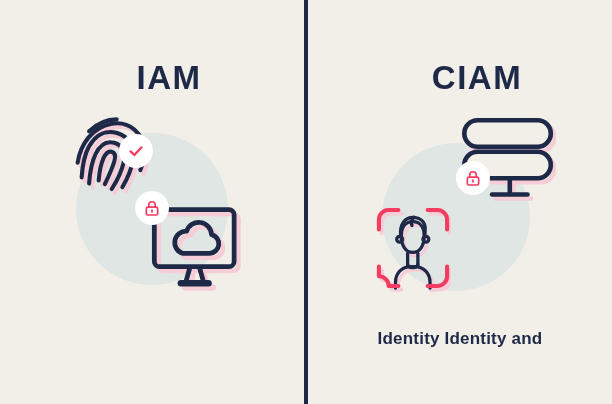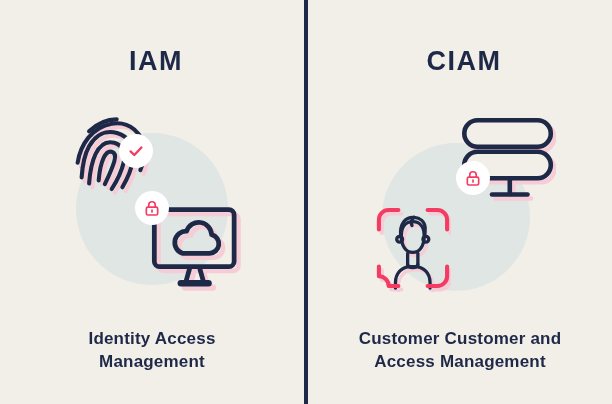--- a/index.html
+++ b/index.html
@@ -3,22 +3,22 @@
 <meta charset="utf-8">
 <style>
   html,body{margin:0;padding:0;background:#fff;}
   .stage{
     position:relative;width:612px;height:404px;overflow:hidden;
     background:var(--cream,#f2efe9);
     font-family:"Liberation Sans","DejaVu Sans",sans-serif;
   }
   .divider{position:absolute;left:304px;top:0;width:4px;height:404px;background:var(--navy,#1e2847);}
   .panel-title{
-    position:absolute;top:42px;width:304px;margin:4px;text-align:center;
-    font-size:27px;font-weight:700;letter-spacing:1.5px;color:var(--navy,#1e2847);
+    position:absolute;top:42px;width:304px;margin:17px;text-align:center;
+    font-size:33px;font-weight:700;letter-spacing:1.5px;color:var(--navy,#1e2847);
   }
   .panel-title.left{left:0;}
   .panel-title.right{left:308px;text-align:center;}
   .panel-label{
     position:absolute;top:327px;width:304px;margin:0;text-align:center;
     font-size:17px;font-weight:700;line-height:23px;letter-spacing:.2px;color:var(--navy,#1e2847);
   }
   .panel-label.left{left:0;}
   .panel-label.right{left:308px;}
   .bg-circle{position:absolute;border-radius:50%;background:var(--circle,#dfe6e3);}
@@ -84,24 +84,20 @@
   <div class="badge" style="left:135px;top:191px;">
     <svg width="20" height="20" viewBox="0 0 24 24">
       <g style="stroke:var(--pink,#f43b61);" stroke-width="2">
         <path d="M8.1,11 V8.4 a3.9,3.9 0 0 1 7.8,0 V11"></path>
         <rect x="5.2" y="11" width="13.6" height="9.4" rx="1.8"></rect>
         <path d="M12,14.4 V16.9"></path>
       </g>
     </svg>
   </div>
 
-  <p class="panel-label left">
-    <span>Identity Access</span><br>
-    <span>Management</span>
-  </p>
 
   <h1 class="panel-title right">CIAM</h1>
 
   <div class="bg-circle right"></div>
 
   <svg class="abs" style="left:462px;top:118px;" width="94" height="84" viewBox="0 0 94 84">
     <g transform="translate(3.5,4)" style="stroke:var(--shadow-pink,#f6ccd7);" stroke-width="4.6">
       <rect x="2.3" y="2.3" width="86.5" height="26.5" rx="13.2"></rect>
       <rect x="2.3" y="33.8" width="86.5" height="26.5" rx="13.2"></rect>
       <path d="M47.8,60.3 V76"></path>
@@ -163,17 +159,16 @@
     <svg width="20" height="20" viewBox="0 0 24 24">
       <g style="stroke:var(--pink,#f43b61);" stroke-width="2">
         <path d="M8.1,11 V8.4 a3.9,3.9 0 0 1 7.8,0 V11"></path>
         <rect x="5.2" y="11" width="13.6" height="9.4" rx="1.8"></rect>
         <path d="M12,14.4 V16.9"></path>
       </g>
     </svg>
   </div>
 
   <p class="panel-label right">
-    <span>Customer Customer and</span><br>
-    <span>Access Management</span>
+    <span>Identity Identity and</span><br>
   </p>
 
 </div>
 
 </body></html>

